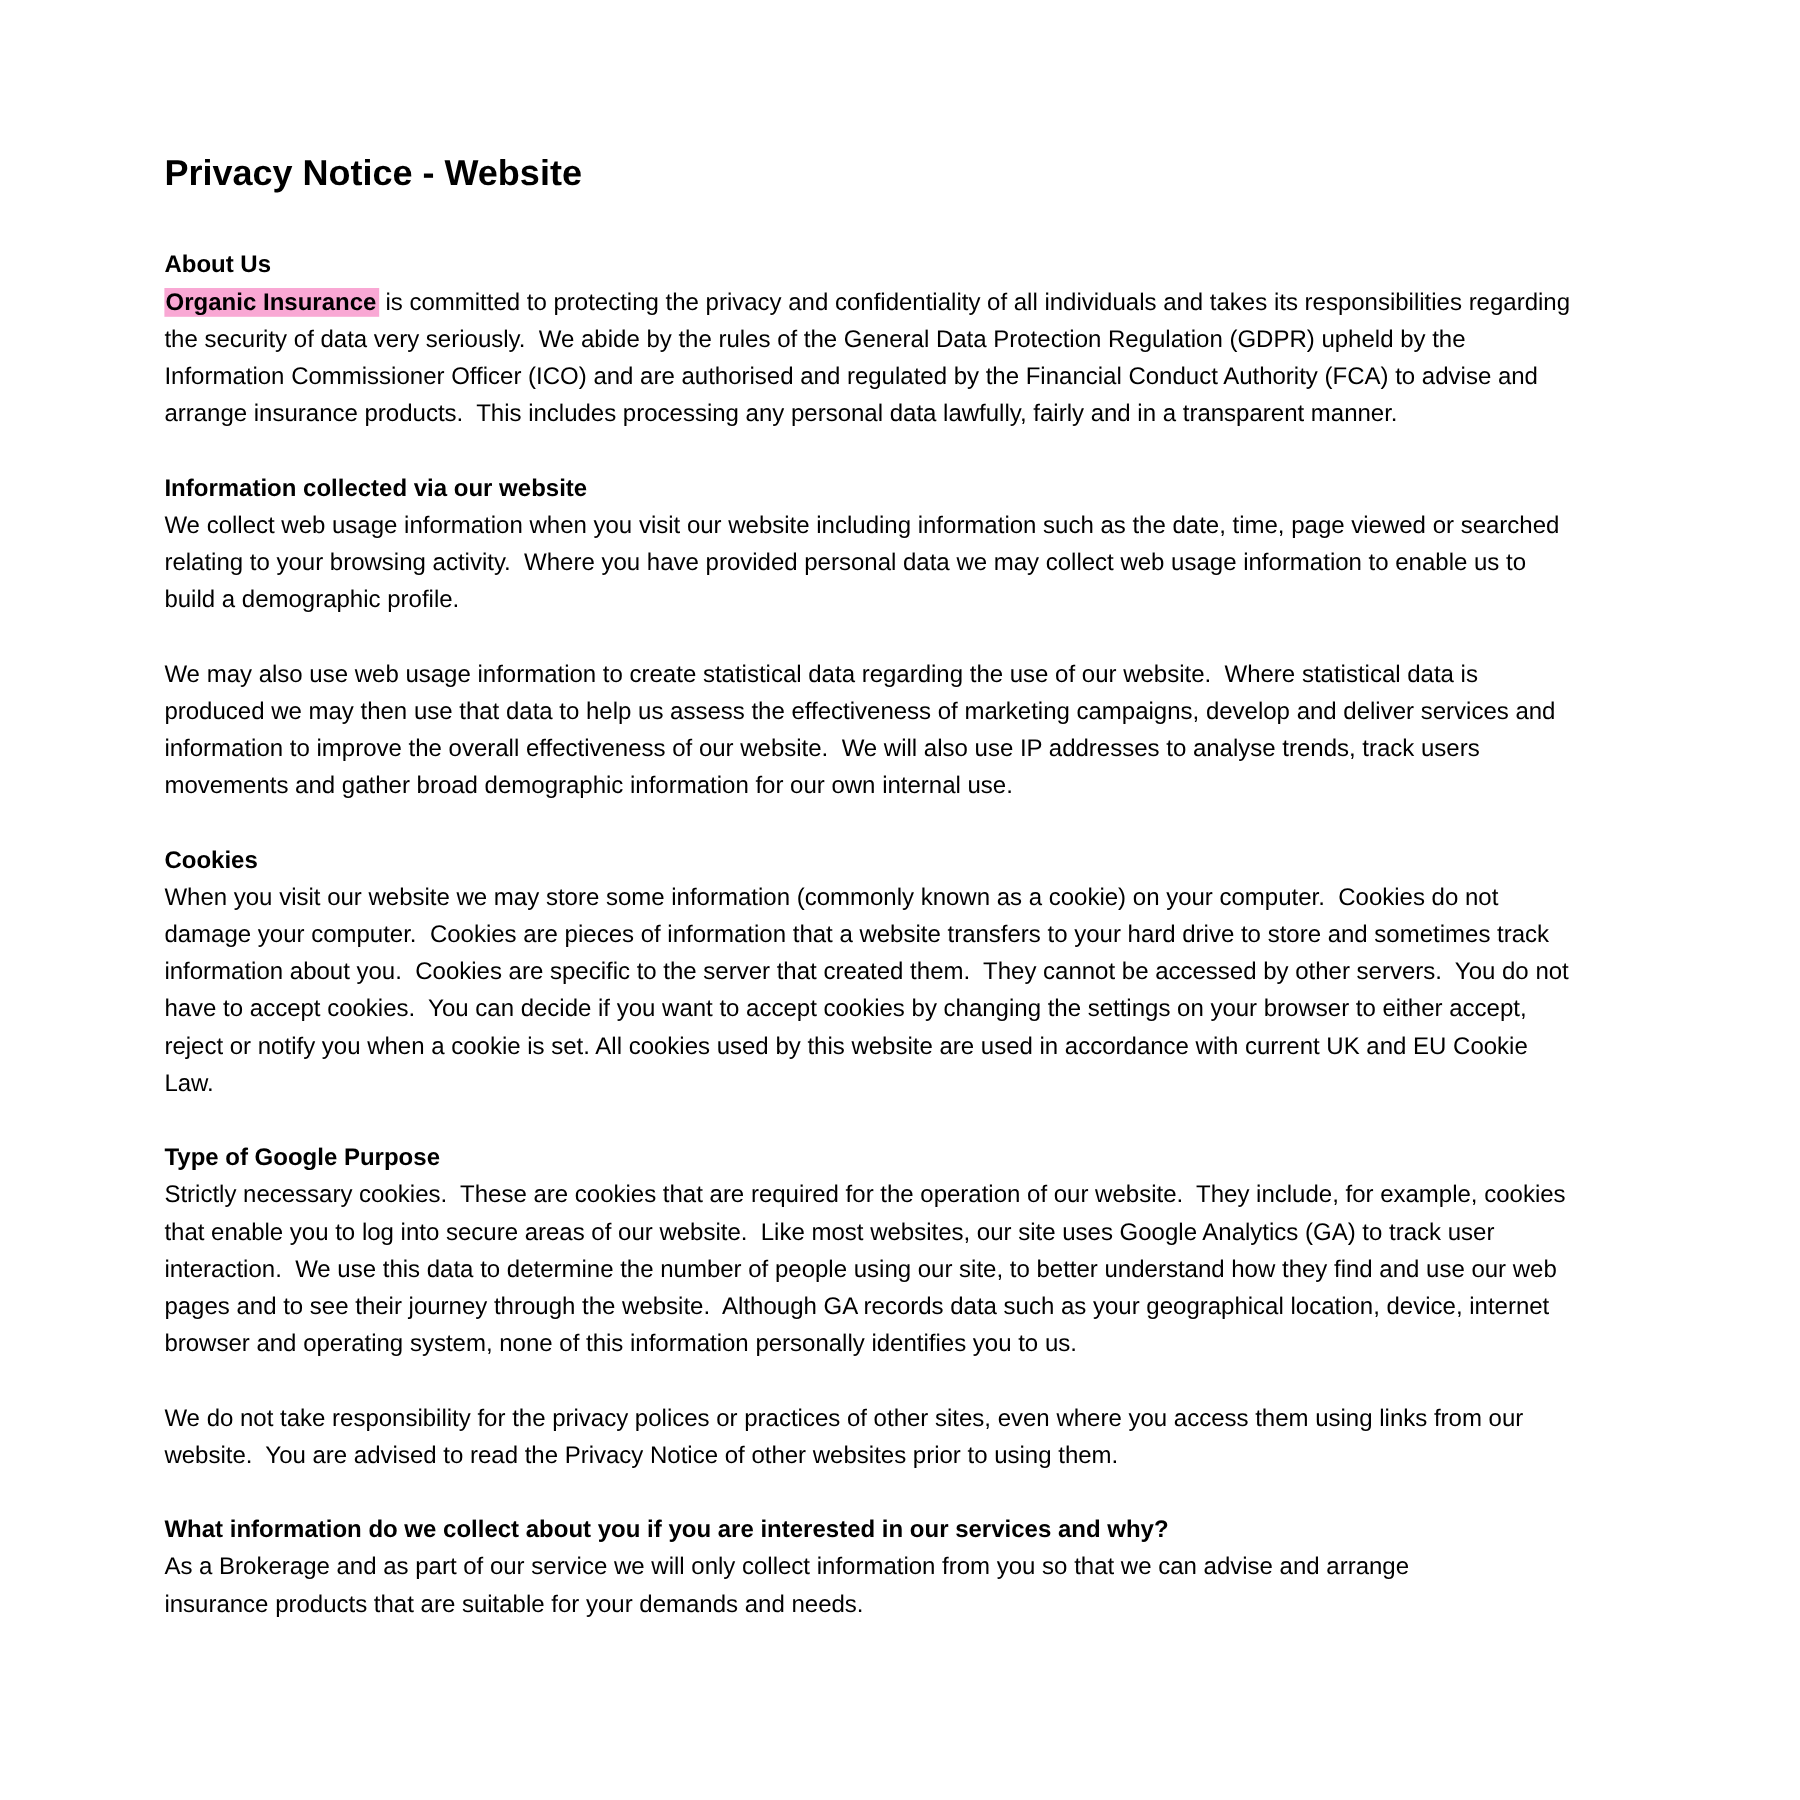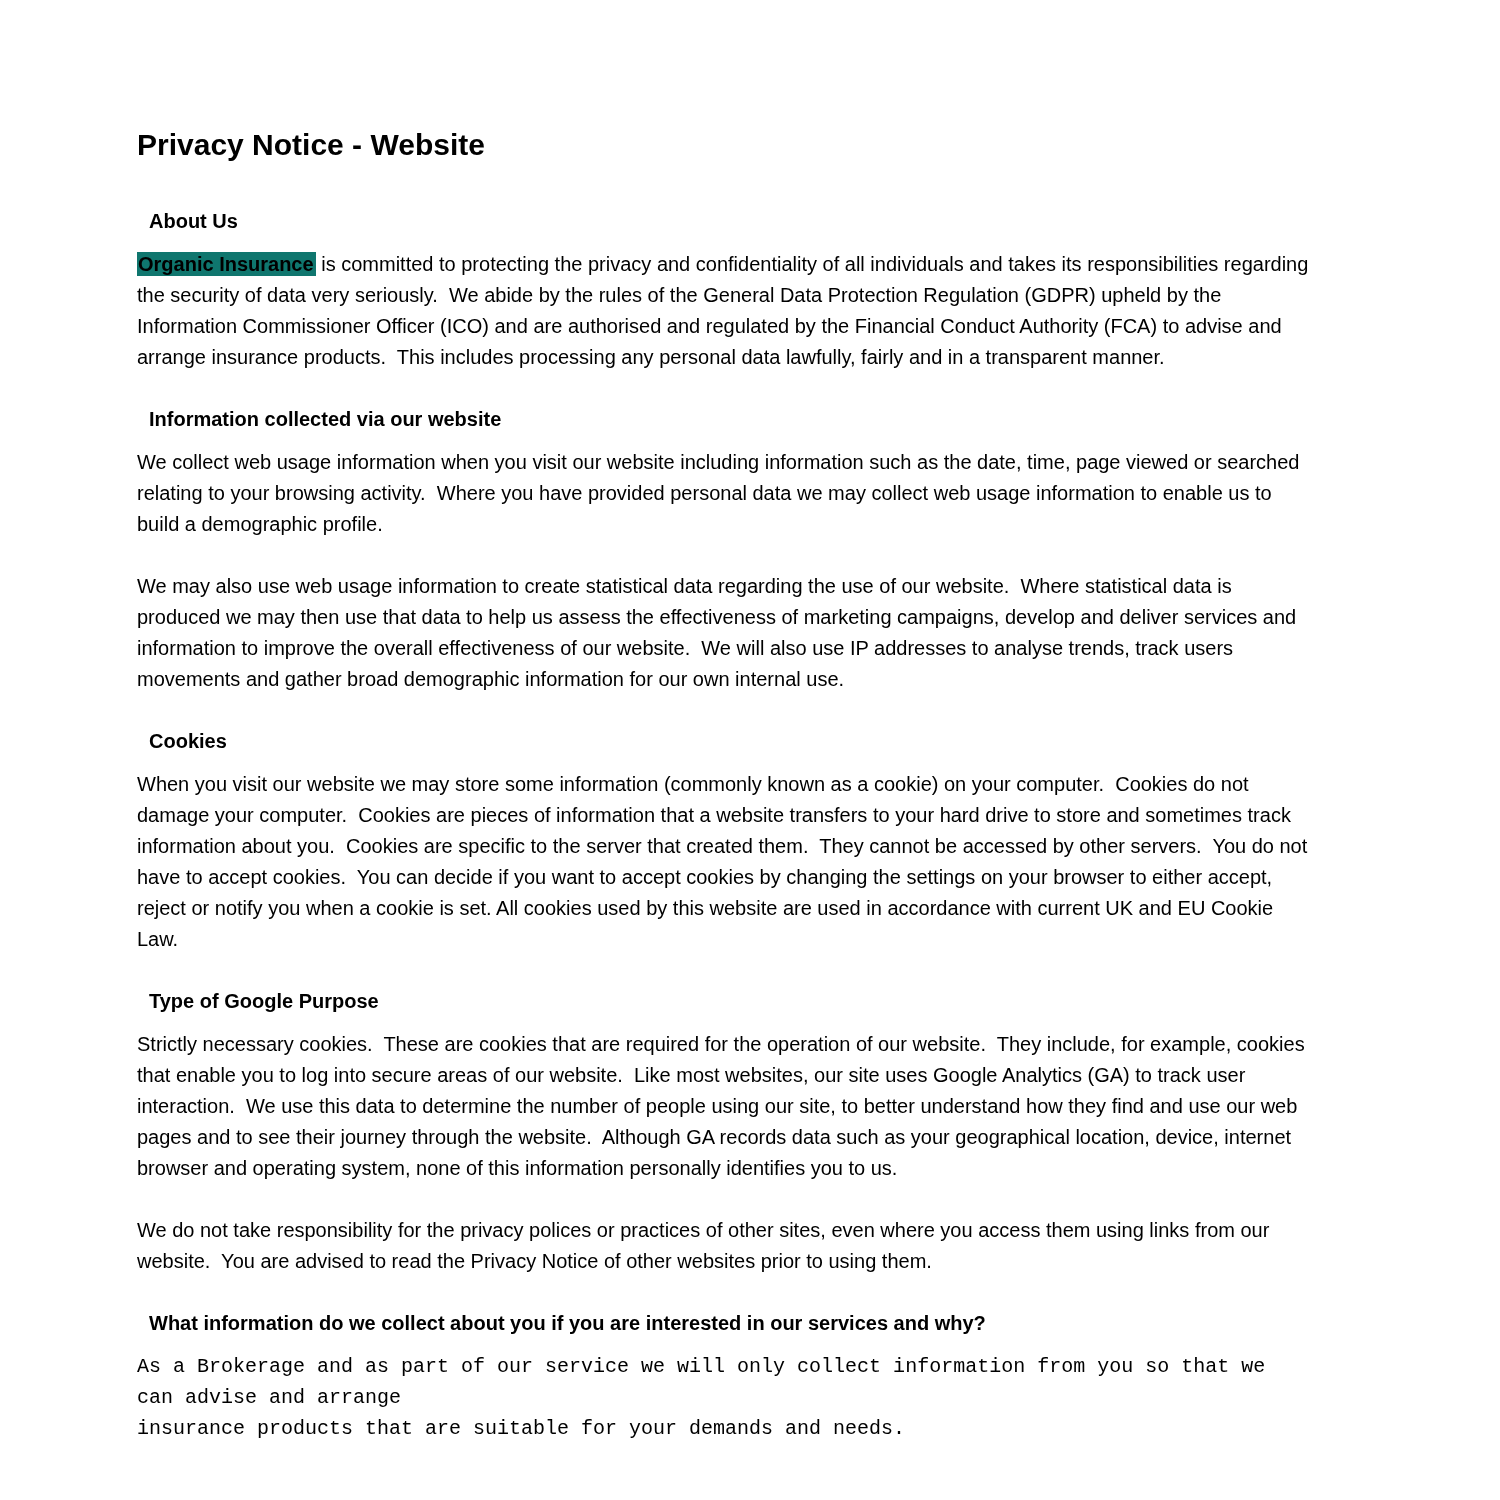--- a/index.html
+++ b/index.html
@@ -21,38 +21,37 @@
   .doc-title {
     font-size: 30px;
     line-height: 38px;
     font-weight: 700;
     margin: 0 0 42px 0;
   }
   .section-heading {
     font-size: 20px;
     line-height: 31px;
     font-weight: 700;
-    margin: 12px;
+    margin: 0;
     white-space: pre-wrap;
   }
   .para {
     font-size: 20px;
     line-height: 31px;
     margin: 0 0 31px 0;
     white-space: pre-wrap;
   }
   .highlight {
-    background: #0f766e;
+    background: #f9a8d4;
     color: #000000;
     padding: 1px 2px 1px 1px;
     font-weight: 700;
   }
   .clipped {
     margin-bottom: 0;
-    font-family: Liberation Mono, monospace;
   }
 </style>
 </head>
 <body>
 
 <div class="page">
 
   <h1 class="doc-title">Privacy Notice - Website</h1>
 
   <section>

